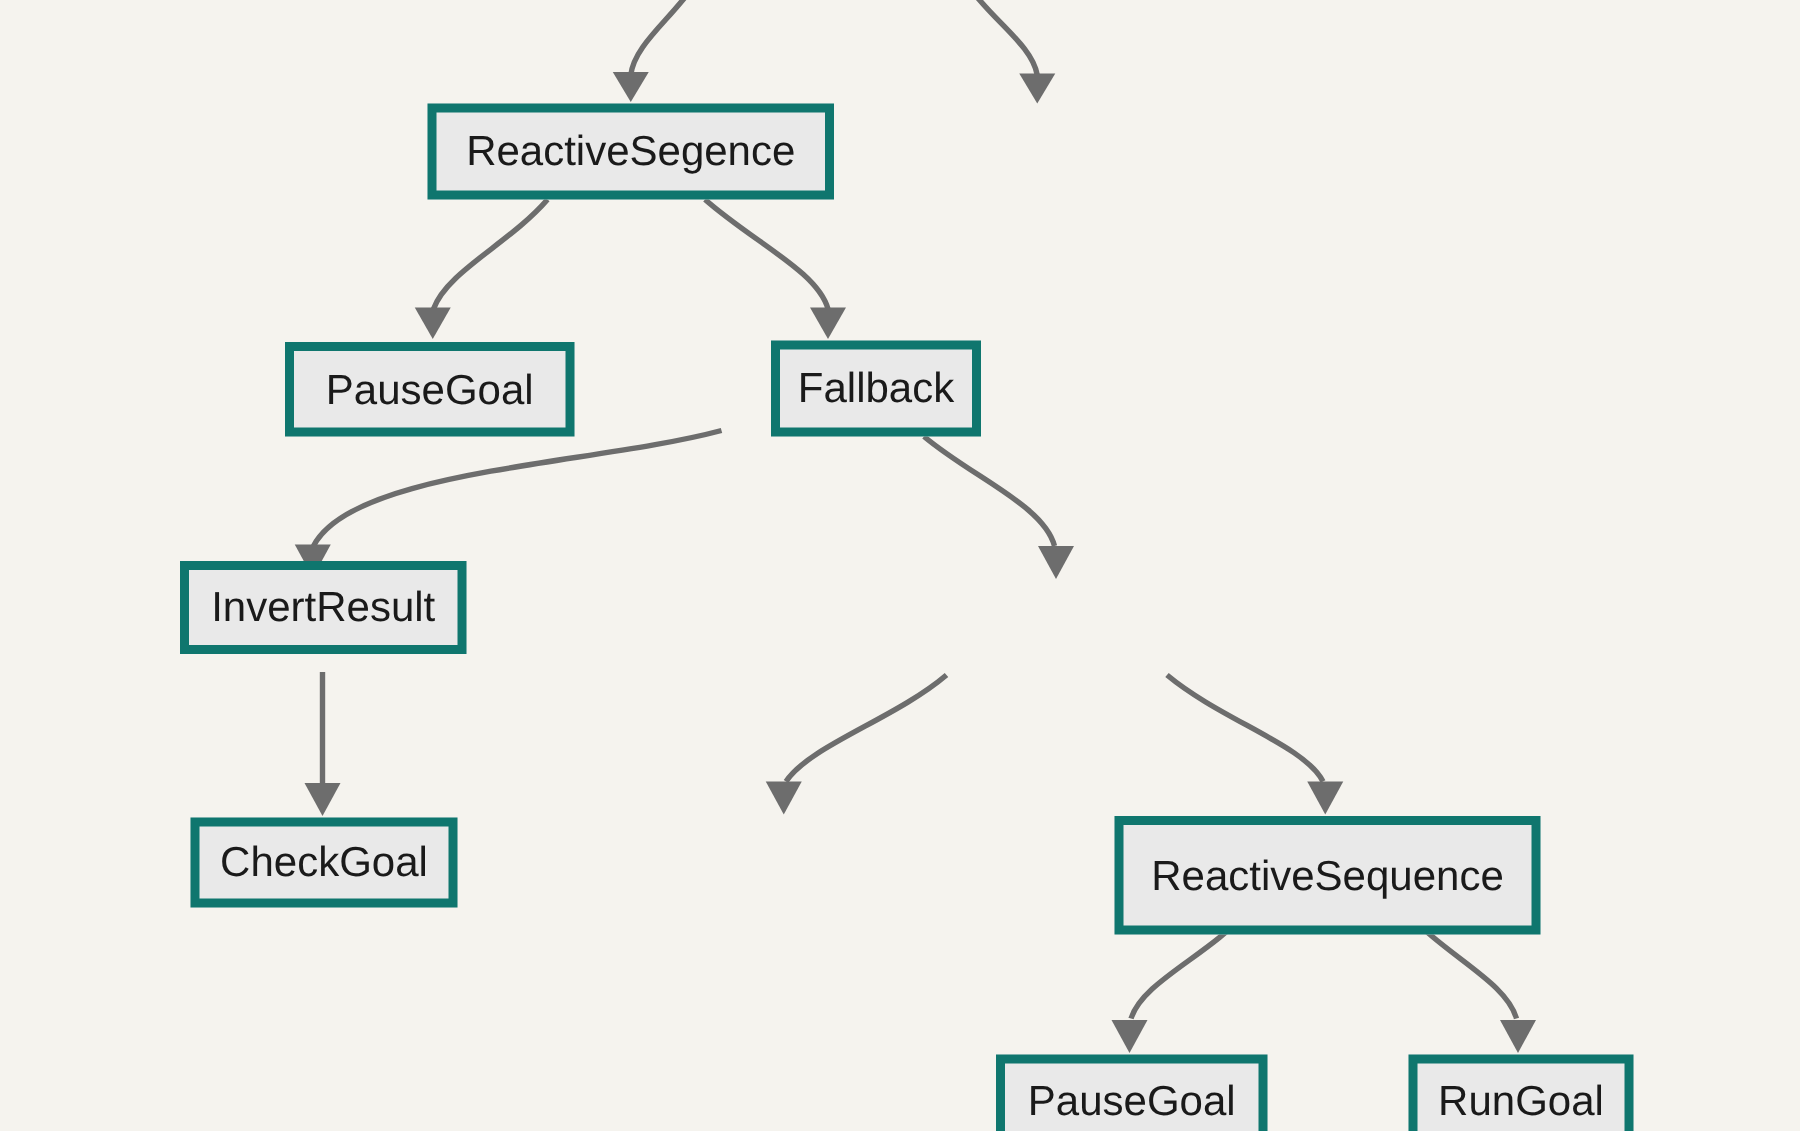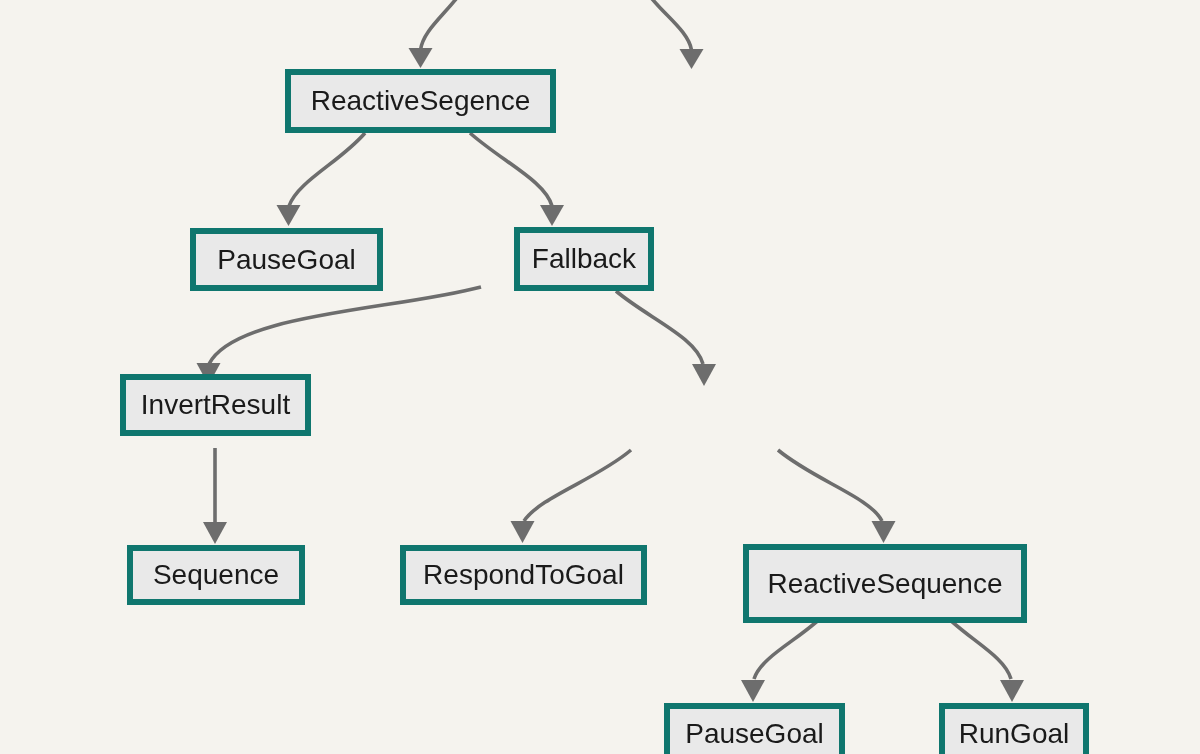--- a/index.html
+++ b/index.html
@@ -117,19 +117,18 @@
     <g>
       <path class="edge-path" d="M 937 607 C 963 637, 1004 654, 1011 679"></path>
       <polygon class="arrowhead" points="1000,680 1024,680 1012,702"></polygon>
     </g>
   </svg>
 
   <div class="node" id="n-reactive-segence">ReactiveSegence</div>
   <div class="node" id="n-check-estop">PauseGoal</div>
   <div class="node" id="n-fallback">Fallback</div>
   <div class="node" id="n-invert-result">InvertResult</div>
-  <div class="node" id="n-check-goal">Sequence</div>
-  <div class="node" id="n-respond-to-goal">RespondToGoal</div>
+  <div class="node" id="n-check-goal">CheckGoal</div>
   <div class="node" id="n-reactive-sequence">ReactiveSequence</div>
   <div class="node" id="n-pause-goal">PauseGoal</div>
   <div class="node" id="n-run-goal">RunGoal</div>
 
 </div>
 
 </body></html>

